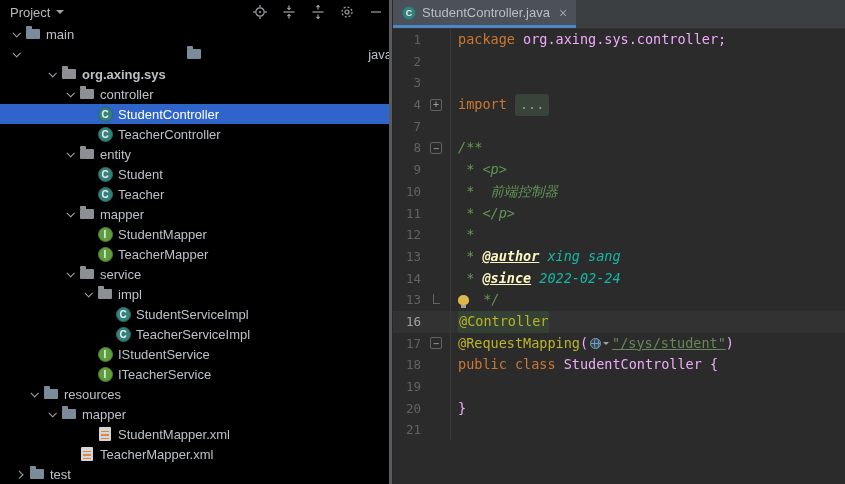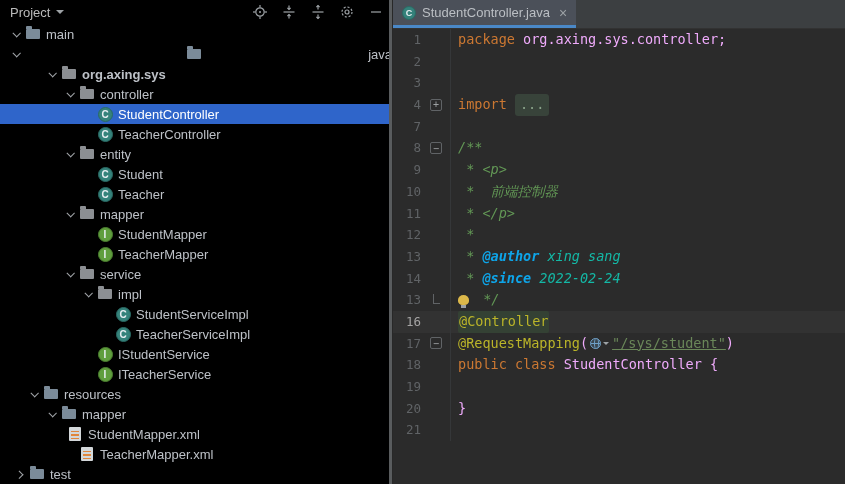--- a/index.html
+++ b/index.html
@@ -48,21 +48,21 @@
   .line { display:flex; height:21.7px; white-space:pre; }
   .line.cur { background:#323232; }
   .ln { width:34px; flex-shrink:0; text-align:right; padding-right:6px; color:#606366; font-size:12.5px; }
   .line.cur .ln { color:#a4a3a3; }
   .gut { width:24px; flex-shrink:0; display:flex; align-items:center; padding-left:3px; border-right:1px solid #353739; }
   .txt { padding-left:7px; white-space:pre; display:flex; align-items:center; }
 
   .tk-kw { color:#cc7832; }
   .tk-pl { color:#f0abfc; }
   .tk-doc { color:#629755; font-style:italic; }
-  .tk-doctag { color:#0ea5e9; font-style:italic; font-weight:bold; }
+  .tk-doctag { color:#fef9c3; font-style:italic; font-weight:bold; text-decoration:underline; }
   .tk-docval { color:#14b8a6; font-style:italic; }
   .tk-ann { color:#bbb529;text-align:center; }
   .tk-annhl { background:#344134; border-radius:2px; padding:0 1px; }
   .tk-str { color:#6a8759; text-decoration:underline; }
   .fold-chip { background:#38433a; color:#8aa38a; border-radius:3px; padding:0 5px; }
 
   .fm { width:12px; height:12px; border:1px solid #606366; border-radius:2px; background:#2b2b2b; color:#9da0a2; font-size:10px; line-height:9px; display:flex; align-items:center; justify-content:center; cursor:pointer; }
   .fm-end { width:7px; height:10px; border-left:1px solid #606366; border-bottom:1px solid #606366; margin-left:3px; margin-top:-3px; }
 
   .bulb { display:inline-block; width:11px; height:10px; background:#dcb84a; border-radius:50% 50% 40% 40%; position:relative; margin-right:6px; }
@@ -279,21 +279,21 @@
         </div>
         <div class="row" style="padding-left: 44px;">
           <span class="chslot">
             <span class="ch open"></span>
           </span>
           <span class="ico">
             <span class="ico-folder"></span>
           </span>
           <span>mapper</span>
         </div>
-        <div class="row" style="padding-left: 50px;">
+        <div class="row" style="padding-left: 80px;">
           <span class="chslot"></span>
           <span class="ico">
             <span class="ico-xml"></span>
           </span>
           <span>StudentMapper.xml</span>
         </div>
         <div class="row" style="padding-left: 62px;">
           <span class="chslot"></span>
           <span class="ico">
             <span class="ico-xml"></span>

